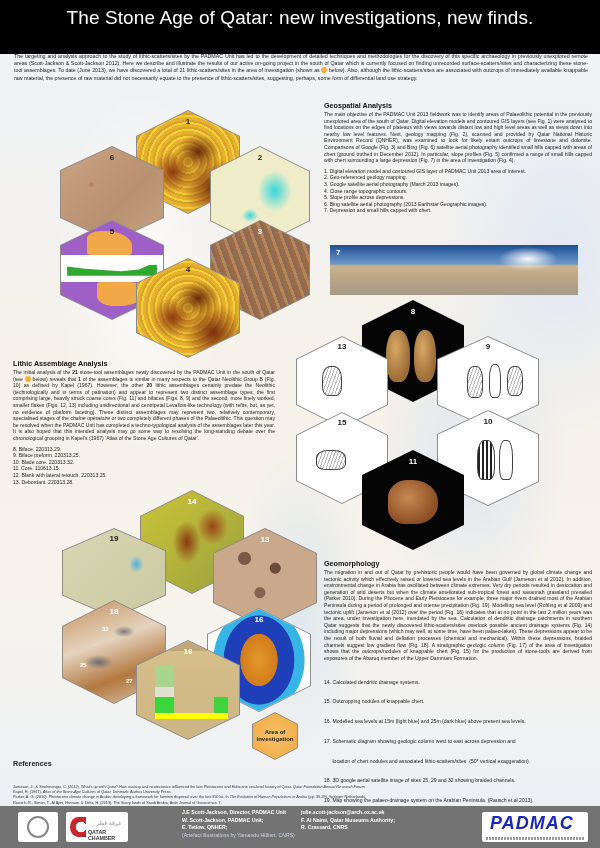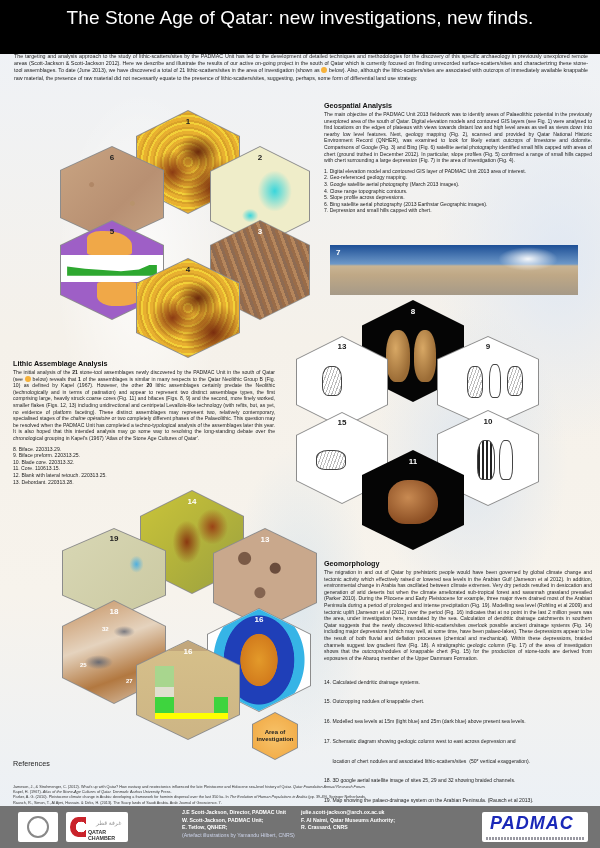--- a/index.html
+++ b/index.html
@@ -29,21 +29,21 @@
     font-size: 5.3px; line-height: 7.2px; text-align: justify; color: #222;
   }
   .dot { display: inline-block; width: 6px; height: 6px; border-radius: 50%; background: #f7b23b; vertical-align: -1px; }
   .section h3 { font-size: 7.2px; font-weight: bold; color: #111; margin-bottom: 1px; }
   .section p { font-size: 5.1px; line-height: 6.6px; text-align: justify; color: #222; }
   .section ol, .section ul { list-style: none; font-size: 5.1px; line-height: 6.6px; color: #222; margin-top: 4px; }
   .geo { position: absolute; left: 324px; top: 101px; width: 268px; }
   .lithic { position: absolute; left: 13px; top: 359px; width: 262px; }
   .geomorph { position: absolute; left: 324px; top: 559px; width: 268px; }
   .refs { position: absolute; left: 13px; top: 759px; width: 575px; }
-  .refs h3 { font-size: 7.2px; font-weight: normal; margin-bottom: 17px; }
+  .refs h3 { font-size: 7.2px; font-weight: bold; margin-bottom: 17px; }
   .refs p { font-size: 3.8px; line-height: 5.2px; color: #333; }
   .refs i { font-style: italic; }
   footer {
     position: absolute; left: 0; top: 806px; width: 600px; height: 42px;
     background: #737373; color: #fff;
   }
   .logo-seal { position: absolute; left: 18px; top: 6px; width: 40px; height: 30px; background: #fff; border-radius: 2px; display:flex; align-items:center; justify-content:center; }
   .logo-seal span { width: 22px; height: 22px; border-radius: 50%; border: 2px solid #888; display:block; }
   .logo-qc { position: absolute; left: 66px; top: 6px; width: 62px; height: 30px; background: #fff; border-radius: 2px; }
   .logo-qc .mark { position:absolute; left:4px; top:5px; width:16px; height:20px; border-radius: 50% 0 0 50%; background: radial-gradient(circle at 70% 50%, #fff 35%, #c9232b 37%); }

